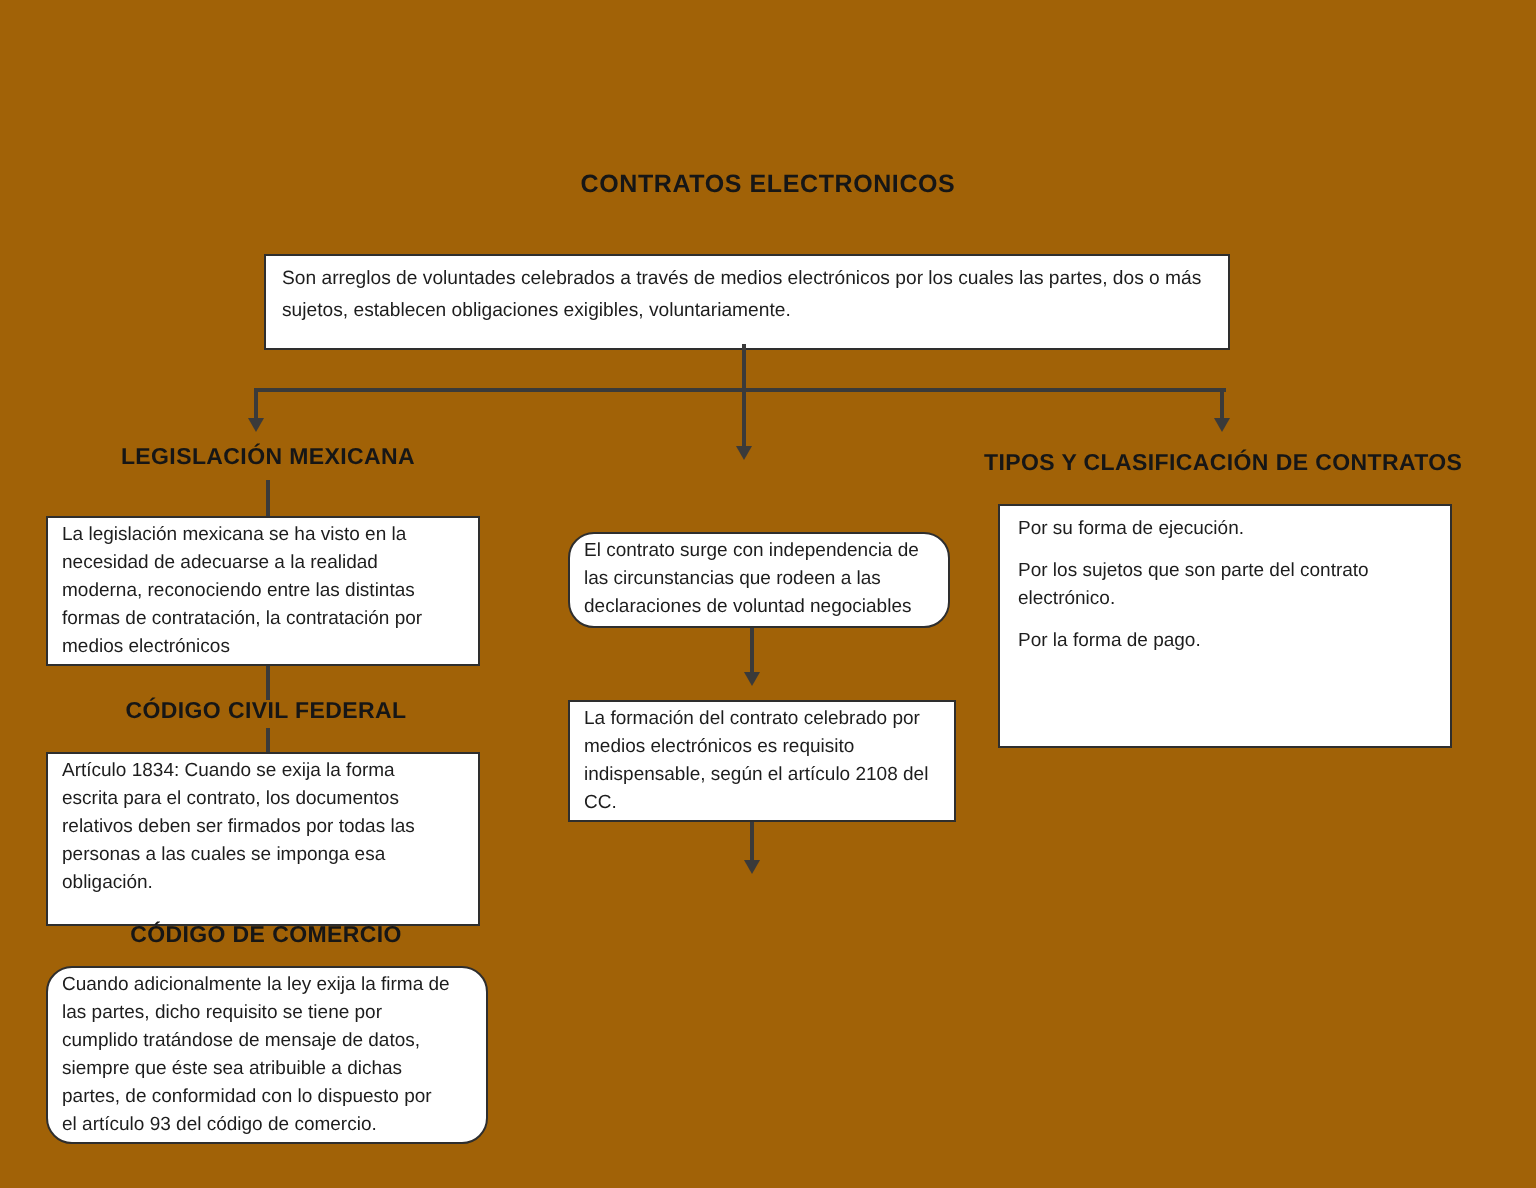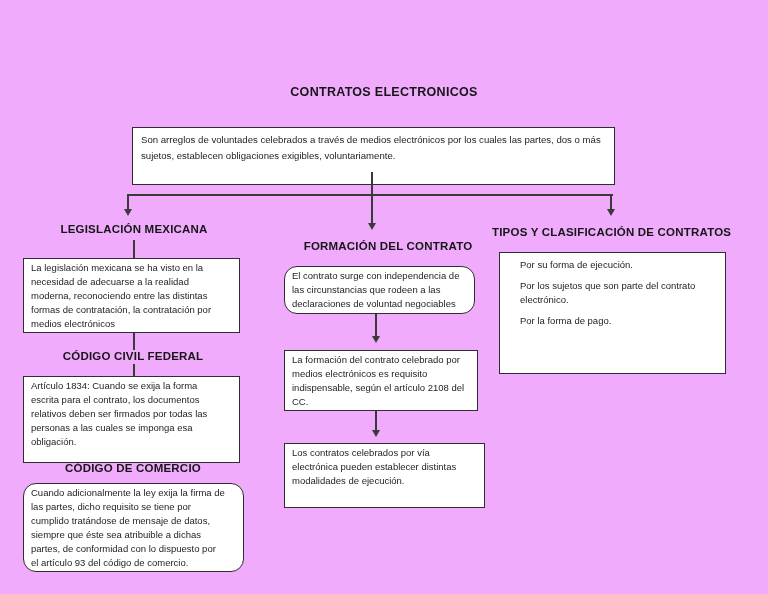--- a/index.html
+++ b/index.html
@@ -4,21 +4,21 @@
 <style>
   html, body { margin: 0; padding: 0; }
   body {
     font-family: "Liberation Sans", sans-serif;
     background: #e9e9e9;
   }
   .page {
     position: relative;
     width: 768px;
     height: 594px;
-    background: #f0abfc;
+    background: #a16207;
     overflow: hidden;
     color: #1d1d1d;
   }
   .title {
     position: absolute;
     left: 0; top: 85px; width: 768px;
     text-align: center;
     font-size: 12.5px;
     font-weight: bold;
     letter-spacing: 0.3px;
@@ -50,21 +50,21 @@
     font-size: 9.6px;
     line-height: 16px;
     padding: 4px 8px;
   }
   .listbox p {
     margin: 0 0 7px 0;
     font-size: 9.5px;
     line-height: 14px;
     white-space: pre-line;
   }
-  .listbox { padding: 5px 20px; }
+  .listbox { padding: 5px 9px; }
   .vline, .hline {
     position: absolute;
     background: #3a3a3a;
   }
   .vline { width: 2px; }
   .hline { height: 2px; }
   .arrowhead {
     position: absolute;
     width: 0; height: 0;
     border-left: 4.5px solid transparent;
@@ -72,21 +72,21 @@
     border-top: 7px solid #3a3a3a;
   }
 </style>
 </head>
 <body>
 
 <div class="page">
 
   <div class="title">CONTRATOS ELECTRONICOS</div>
 
-  <div class="box def" style="left:132px; top:127px; width:483px; height:58px;">
+  <div class="box def" style="left:132px; top:127px; width:483px; height:48px;">
     <div class="btext">Son arreglos de voluntades celebrados a través de medios electrónicos por los cuales las partes, dos o más
 sujetos, establecen obligaciones exigibles, voluntariamente.</div>
   </div>
 
   <div class="vline" style="left:371px; top:172px; height:23px;"></div>
 
   <div class="hline" style="left:128px; top:194px; width:485px;"></div>
 
   <div class="vline" style="left:127px; top:194px; height:16px;"></div>
   <div class="arrowhead" style="left:123.5px; top:209px;"></div>
@@ -127,46 +127,40 @@
 
   <div class="box" style="left:23px; top:483px; width:221px; height:89px;border-radius:13px;">
     <div class="btext">Cuando adicionalmente la ley exija la firma de
 las partes, dicho requisito se tiene por
 cumplido tratándose de mensaje de datos,
 siempre que éste sea atribuible a dichas
 partes, de conformidad con lo dispuesto por
 el artículo 93 del código de comercio.</div>
   </div>
 
-  <div class="heading" style="left:288px; top:240px; width:200px;">FORMACIÓN DEL CONTRATO</div>
 
   <div class="box" style="left:284px; top:266px; width:191px; height:48px;border-radius:13px;">
     <div class="btext">El contrato surge con independencia de
 las circunstancias que rodeen a las
 declaraciones de voluntad negociables</div>
   </div>
 
   <div class="vline" style="left:375px; top:314px; height:23px;"></div>
   <div class="arrowhead" style="left:371.5px; top:336px;"></div>
 
   <div class="box" style="left:284px; top:350px; width:194px; height:61px;">
     <div class="btext">La formación del contrato celebrado por
 medios electrónicos es requisito
 indispensable, según el artículo 2108 del
 CC.</div>
   </div>
 
   <div class="vline" style="left:375px; top:411px; height:20px;"></div>
   <div class="arrowhead" style="left:371.5px; top:430px;"></div>
 
-  <div class="box" style="left:284px; top:443px; width:201px; height:65px;">
-    <div class="btext">Los contratos celebrados por vía
-electrónica pueden establecer distintas
-modalidades de ejecución.</div>
-  </div>
 
   <div class="heading" style="left:492px; top:226px; width:230px;">TIPOS Y CLASIFICACIÓN DE CONTRATOS</div>
 
   <div class="box listbox" style="left:499px; top:252px; width:227px; height:122px;">
     <p>Por su forma de ejecución.</p>
     <p>Por los sujetos que son parte del contrato
 electrónico.</p>
     <p>Por la forma de pago.</p>
   </div>
 

